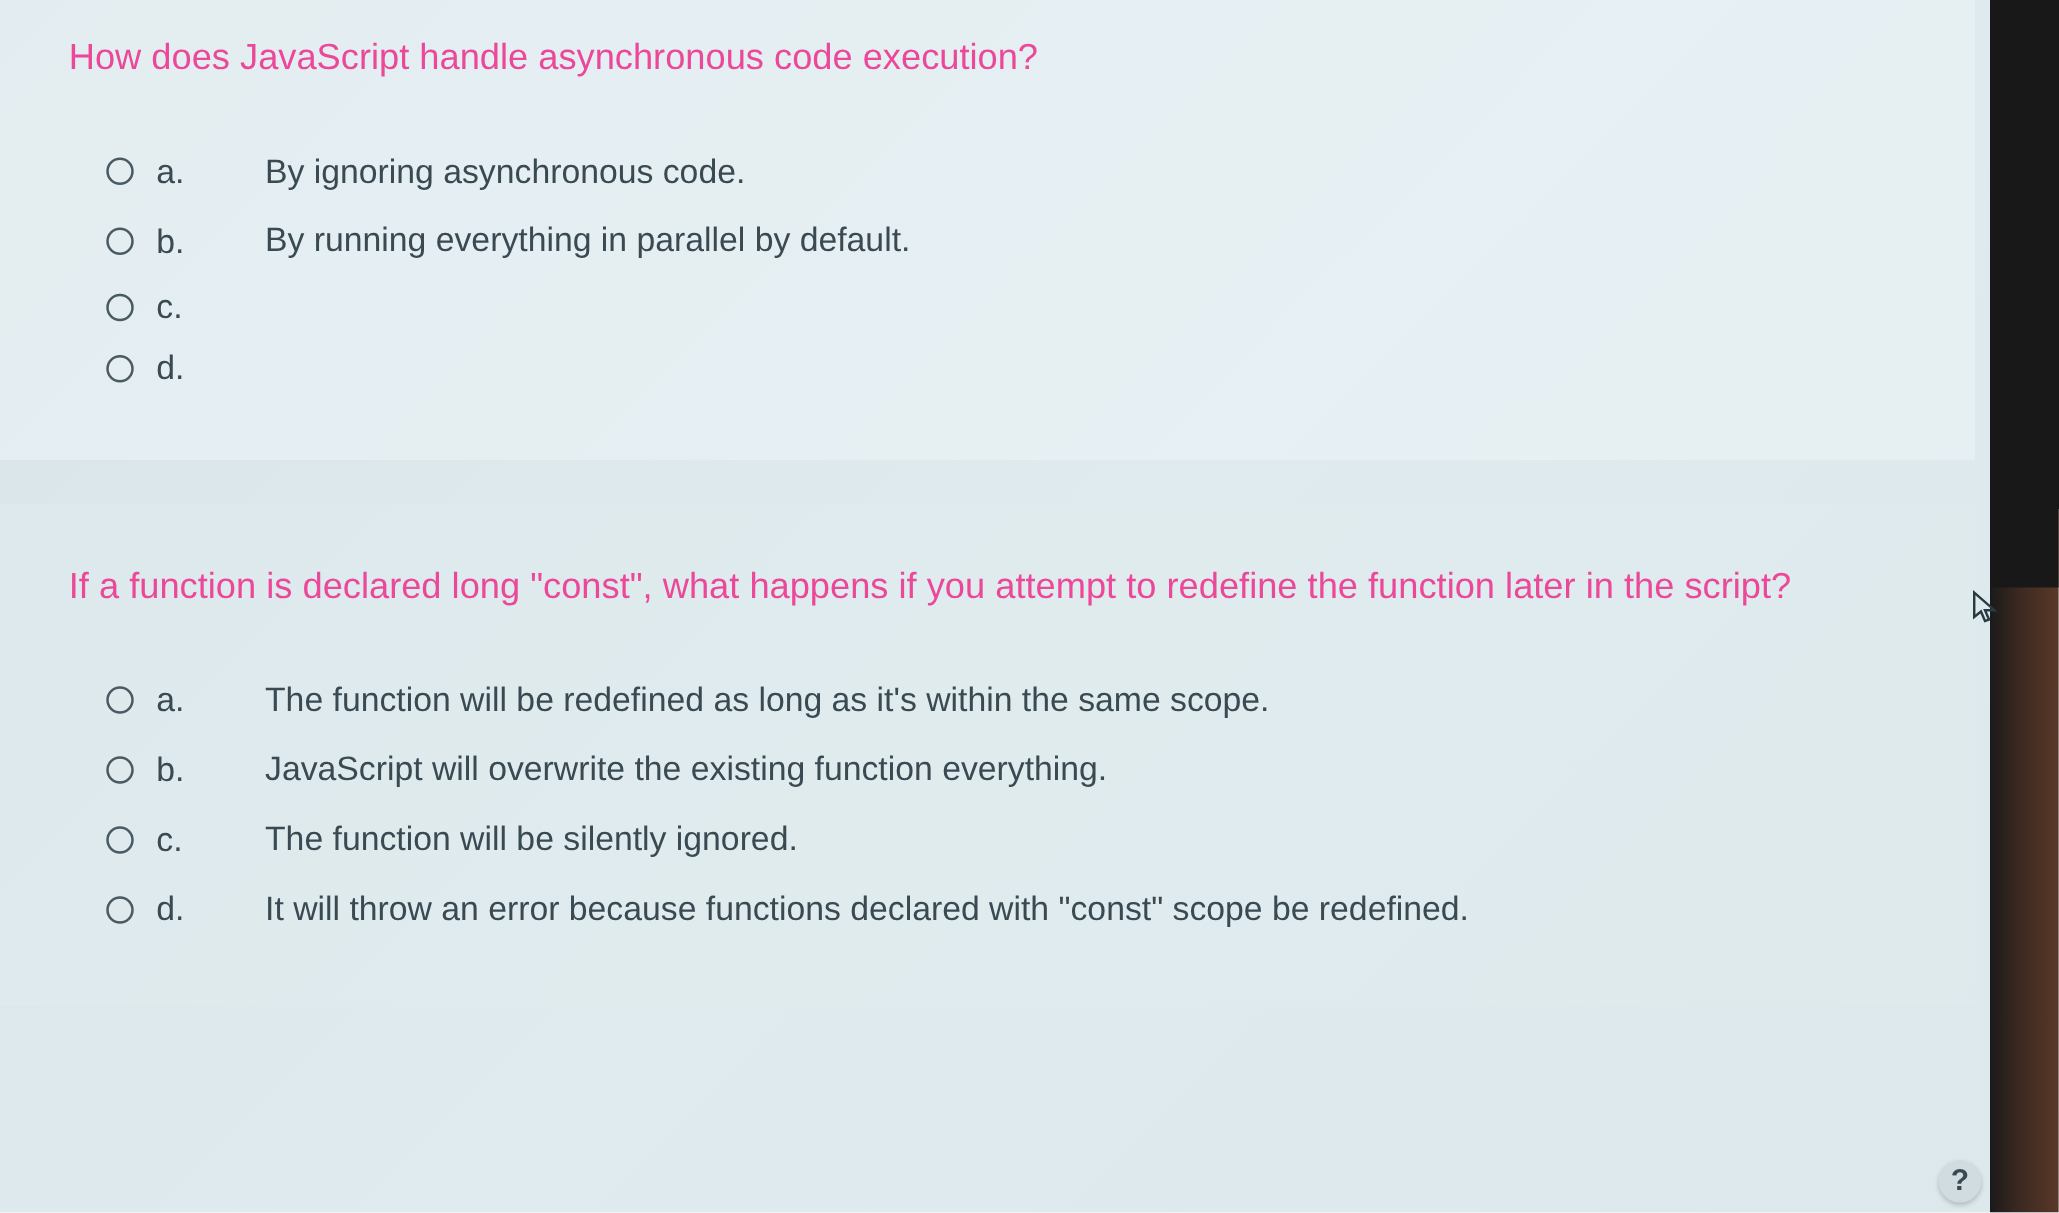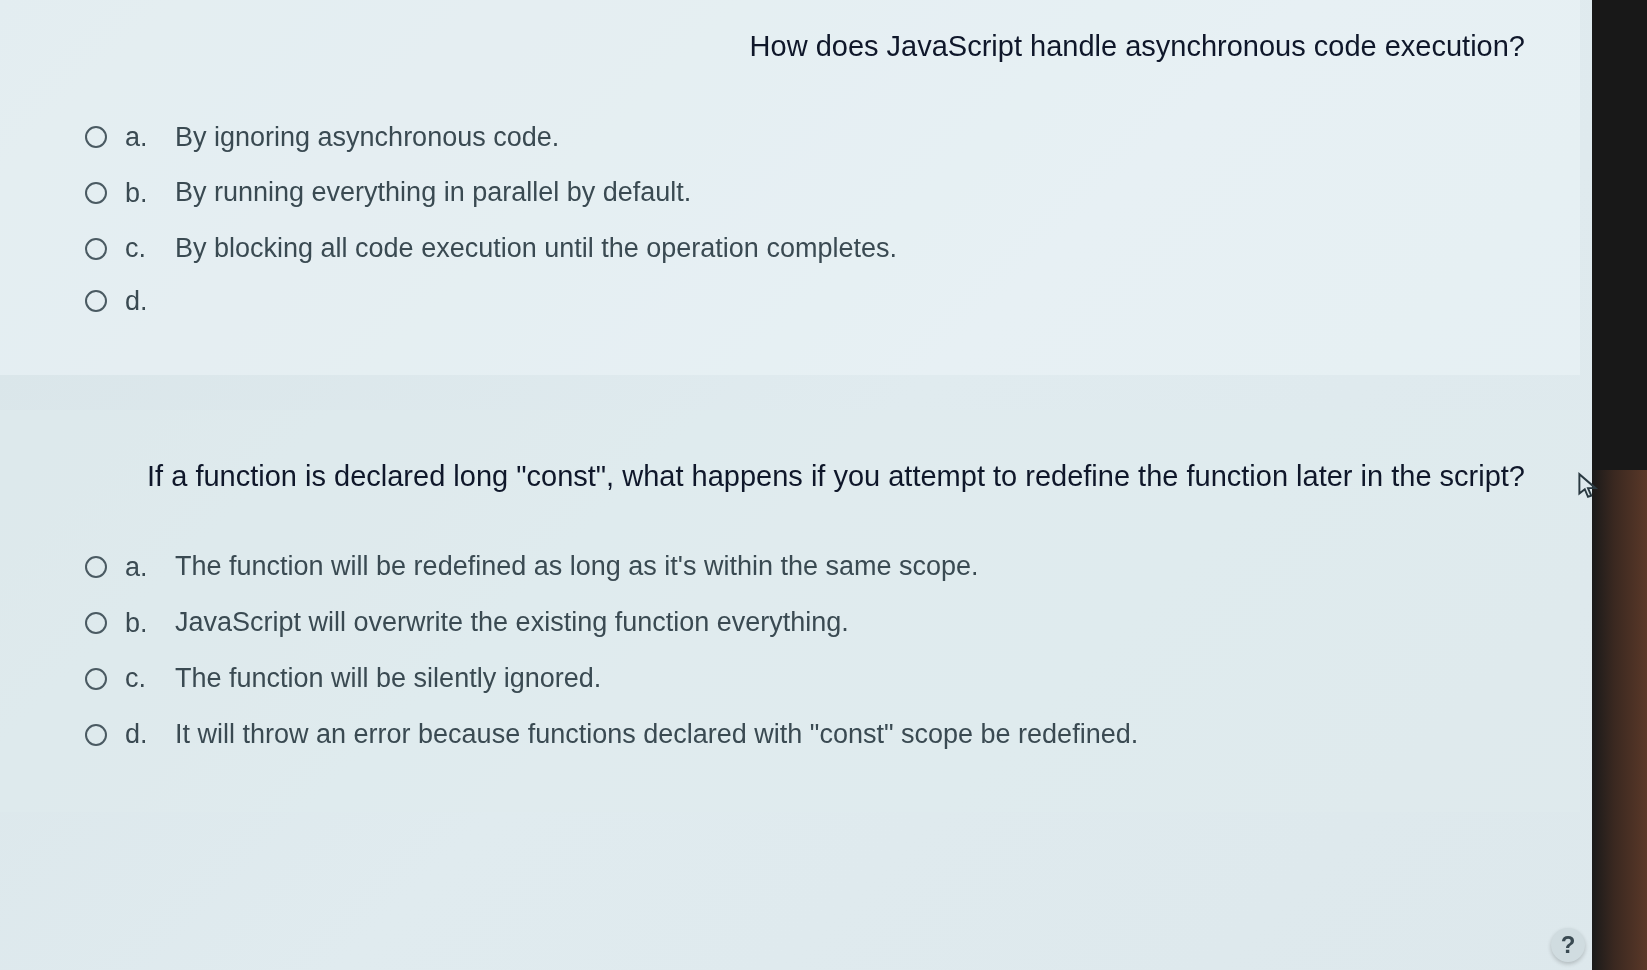--- a/index.html
+++ b/index.html
@@ -24,25 +24,24 @@
       background: rgba(235, 243, 246, 0.6);
       padding: 25px 55px 40px 55px;
       margin-bottom: 35px;
     }
     .question-block:nth-child(2) {
       background: rgba(224, 235, 238, 0.5);
       padding-top: 45px;
     }
     .question-text {
       font-size: 29px;
-      color: #0f172a;
+      color: #ec4899;
       margin-bottom: 50px;
       line-height: 1.5;
       font-weight: 400;
-      text-align: right;
     }
     .options-list {
       padding-left: 30px;
     }
     .option-row {
       display: flex;
       align-items: center;
       margin-bottom: 18px;
       gap: 18px;
     }
@@ -59,20 +58,21 @@
     }
     .option-letter {
       font-size: 27px;
       color: #3a4a52;
       min-width: 32px;
     }
     .option-text {
       font-size: 27px;
       color: #3a4a52;
       line-height: 1.4;
+      margin-left: 37px;
     }
     .cursor-icon {
       position: absolute;
       right: 48px;
       top: 472px;
       width: 22px;
       height: 28px;
       pointer-events: none;
     }
     .right-edge {
@@ -122,21 +122,20 @@
         <span class="option-text">By ignoring asynchronous code.</span>
       </div>
       <div class="option-row">
         <input type="radio" class="radio-input" name="q1" style="">
         <span class="option-letter">b.</span>
         <span class="option-text">By running everything in parallel by default.</span>
       </div>
       <div class="option-row">
         <input type="radio" class="radio-input" name="q1" style="">
         <span class="option-letter">c.</span>
-        <span class="option-text">By blocking all code execution until the operation completes.</span>
       </div>
       <div class="option-row">
         <input type="radio" class="radio-input" name="q1" style="">
         <span class="option-letter">d.</span>
       </div>
     </div>
   </div>
 
   <div class="question-block">
     <div class="question-text">If a function is declared long "const", what happens if you attempt to redefine the function later in the script?</div>

